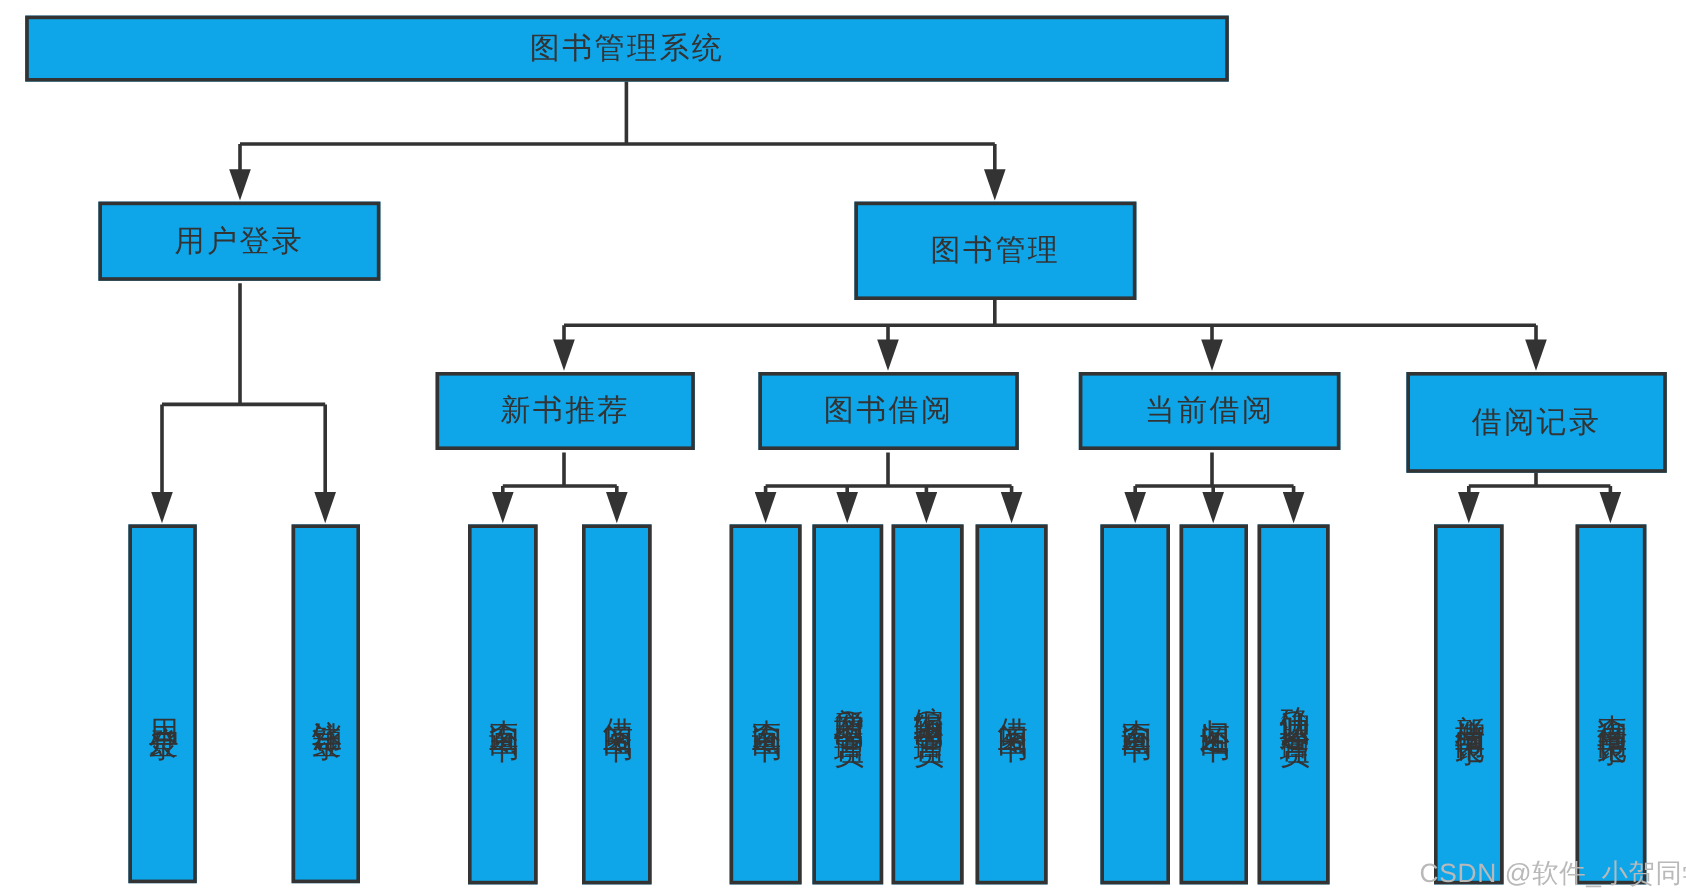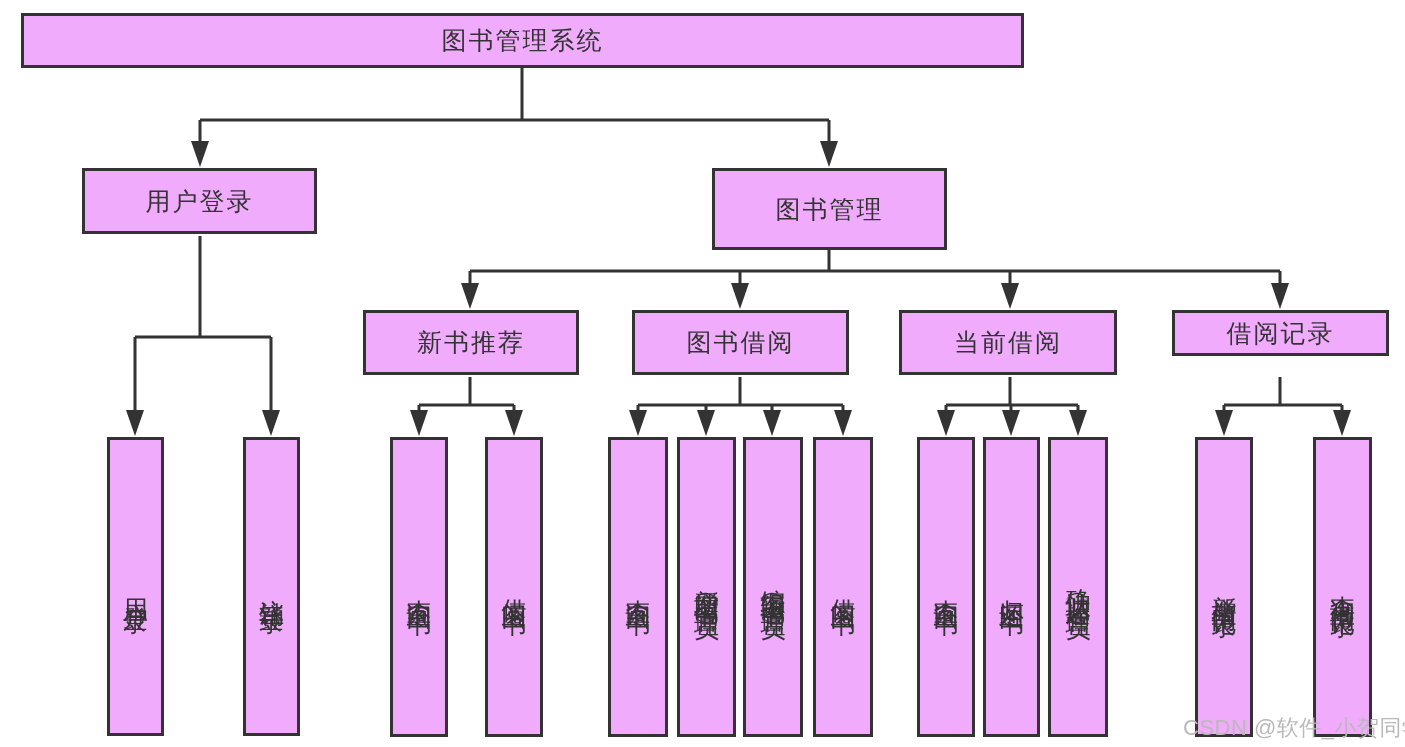--- a/index.html
+++ b/index.html
@@ -14,21 +14,21 @@
     color: #333333;
   }
   .wires {
     position: absolute;
     left: 0; top: 0;
     width: 1405px; height: 747px;
   }
   .node {
     position: absolute;
     border: 3px solid #333333;
-    background: #f0abfc;
+    background: #0ea5e9;
     display: flex;
     align-items: center;
     justify-content: center;
     font-size: 25px;
     letter-spacing: 2px;
     color: #333333;
     line-height: 1;
   }
   .vbox {
     writing-mode: vertical-rl;
@@ -86,21 +86,21 @@
   </svg>
 
   <div class="node" style="left:21px;top:13px;width:1003px;height:55px">图书管理系统</div>
 
   <div class="node" style="left:82px;top:168px;width:235px;height:66px">用户登录</div>
   <div class="node" style="left:712px;top:168px;width:235px;height:82px">图书管理</div>
 
   <div class="node" style="left:363px;top:310px;width:216px;height:65px">新书推荐</div>
   <div class="node" style="left:632px;top:310px;width:217px;height:65px">图书借阅</div>
   <div class="node" style="left:899px;top:310px;width:218px;height:65px">当前借阅</div>
-  <div class="node" style="left:1172px;top:310px;width:217px;height:46px">借阅记录</div>
+  <div class="node" style="left:1172px;top:310px;width:217px;height:84px">借阅记录</div>
 
   <div class="node vbox" style="left:107px;top:437px;width:57px;height:299px">用户登录</div>
   <div class="node vbox" style="left:243px;top:437px;width:57px;height:299px">注销登录</div>
 
   <div class="node vbox" style="left:390px;top:437px;width:58px;height:300px">查询图书</div>
   <div class="node vbox" style="left:485px;top:437px;width:58px;height:300px">借阅图书</div>
 
   <div class="node vbox" style="left:608px;top:437px;width:60px;height:300px">查询图书</div>
   <div class="node vbox" style="left:677px;top:437px;width:59px;height:300px">新增图书（管理员）</div>
   <div class="node vbox" style="left:743px;top:437px;width:60px;height:300px">编辑图书（管理员）</div>

